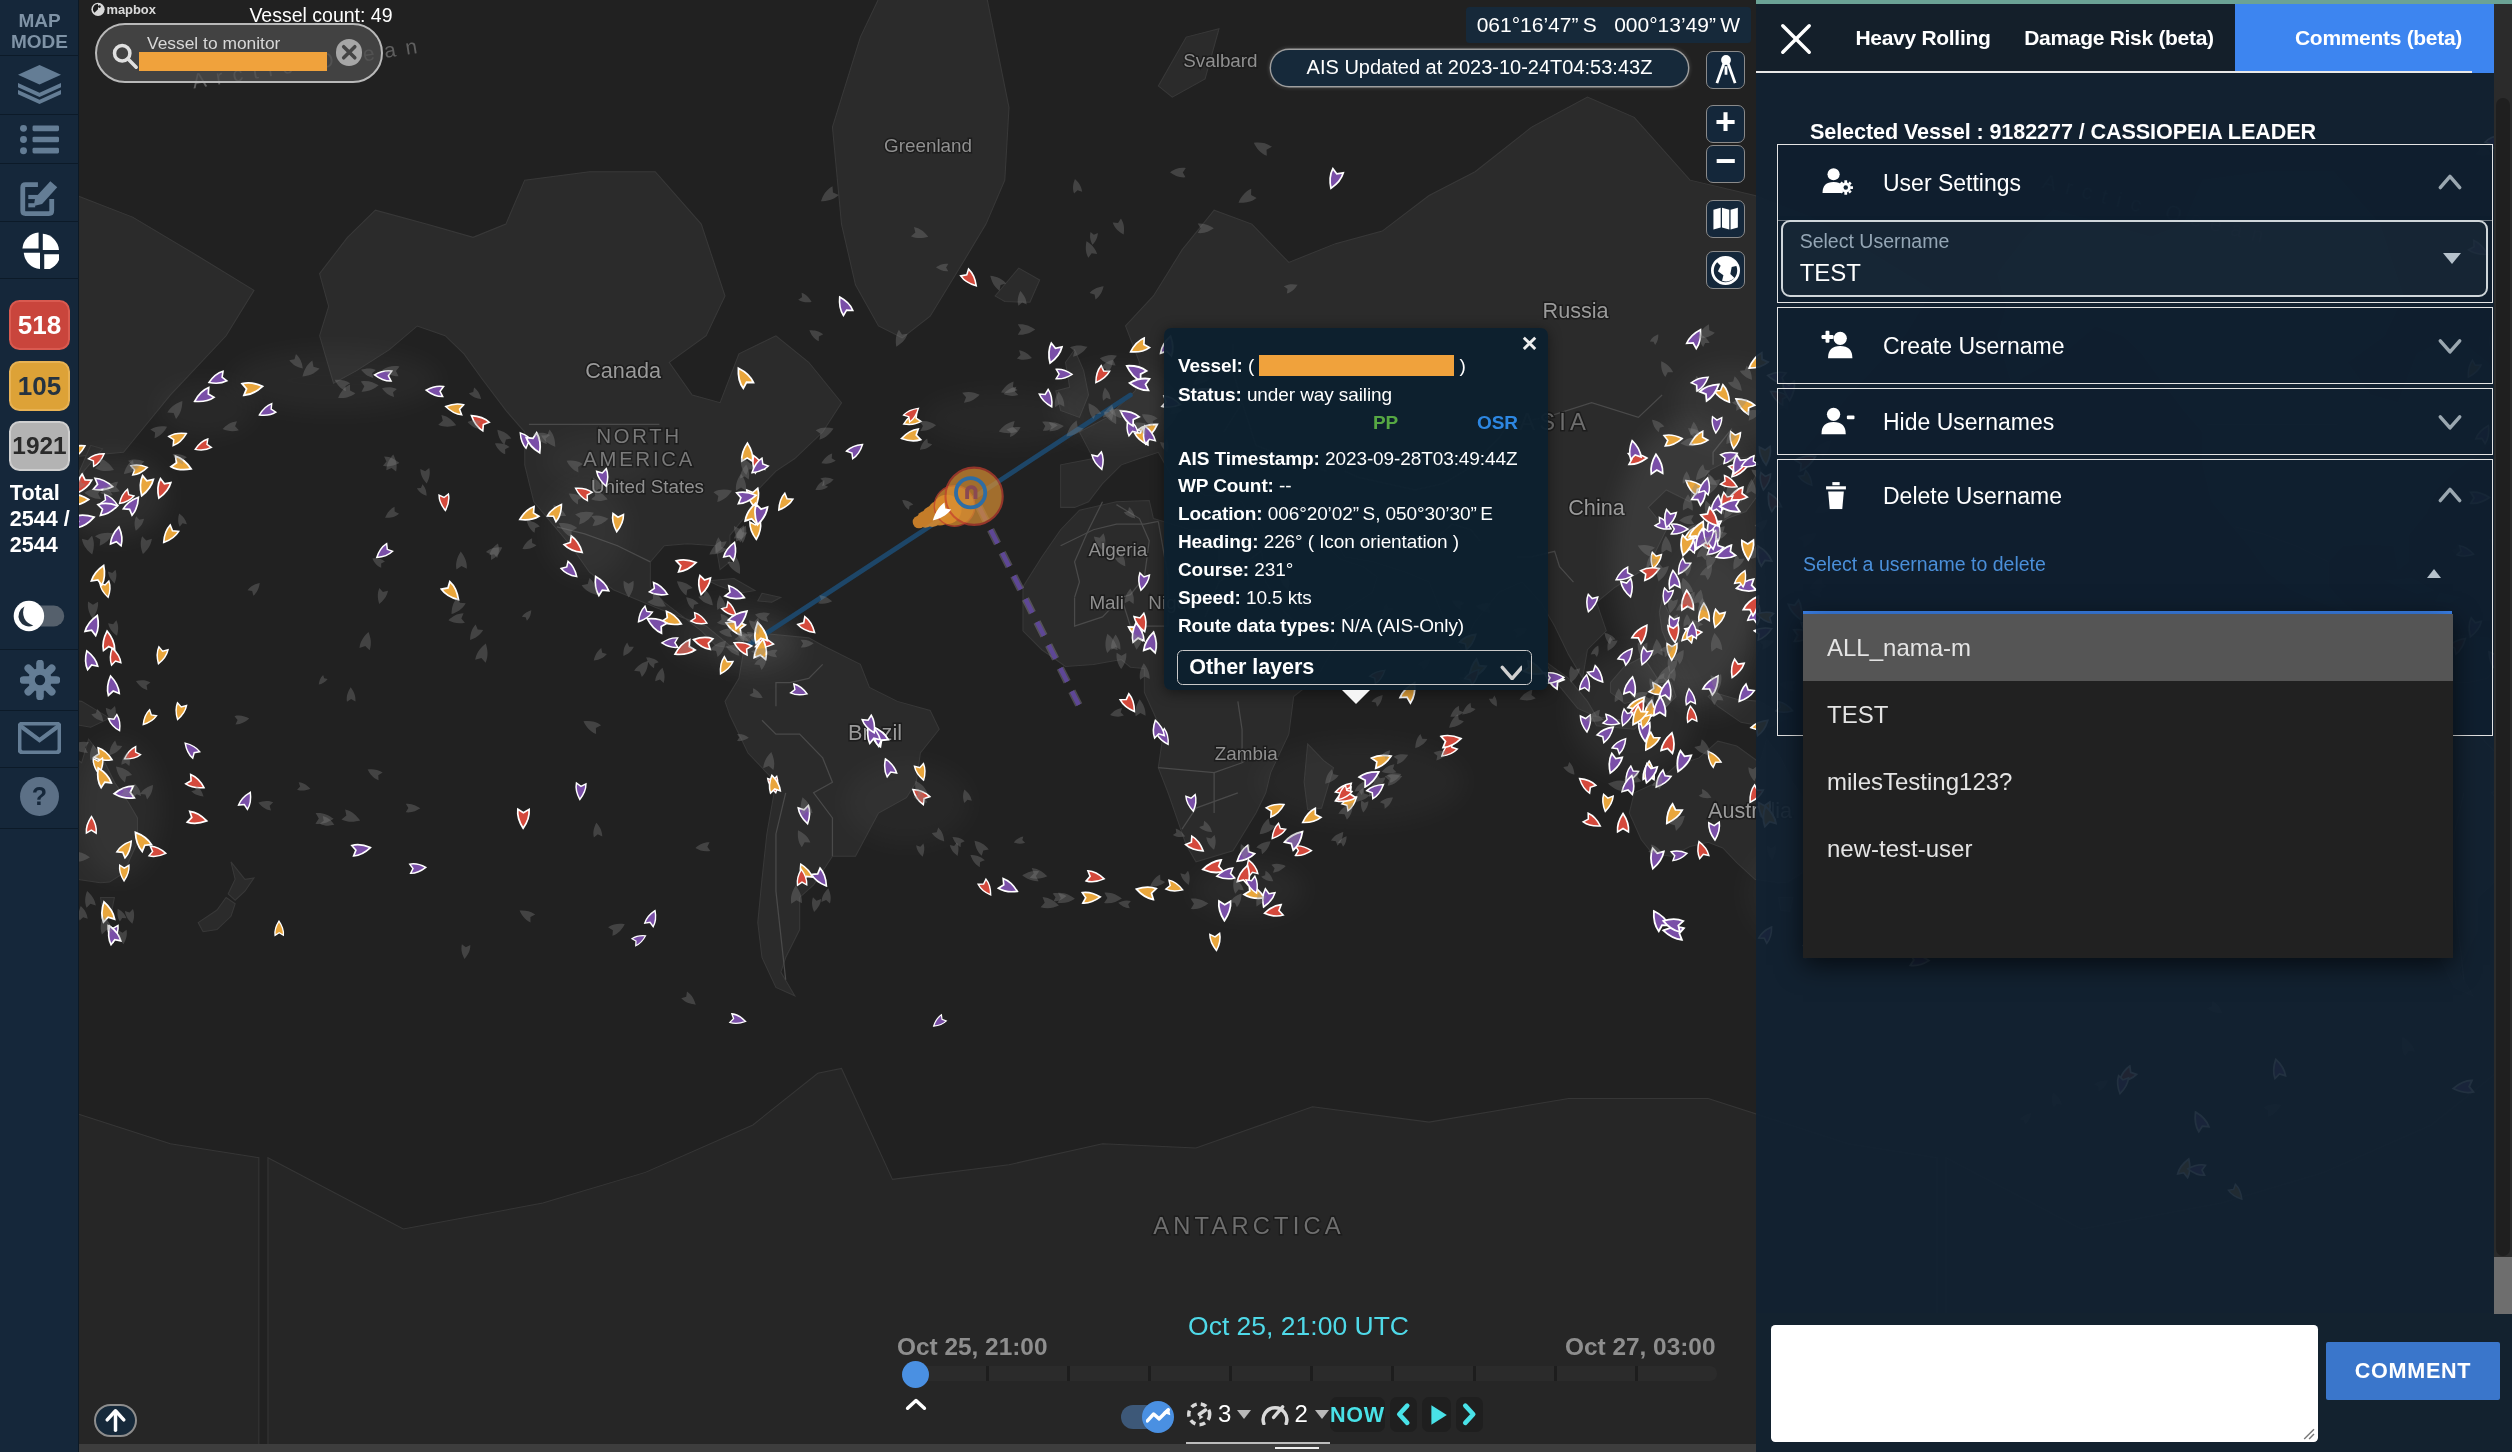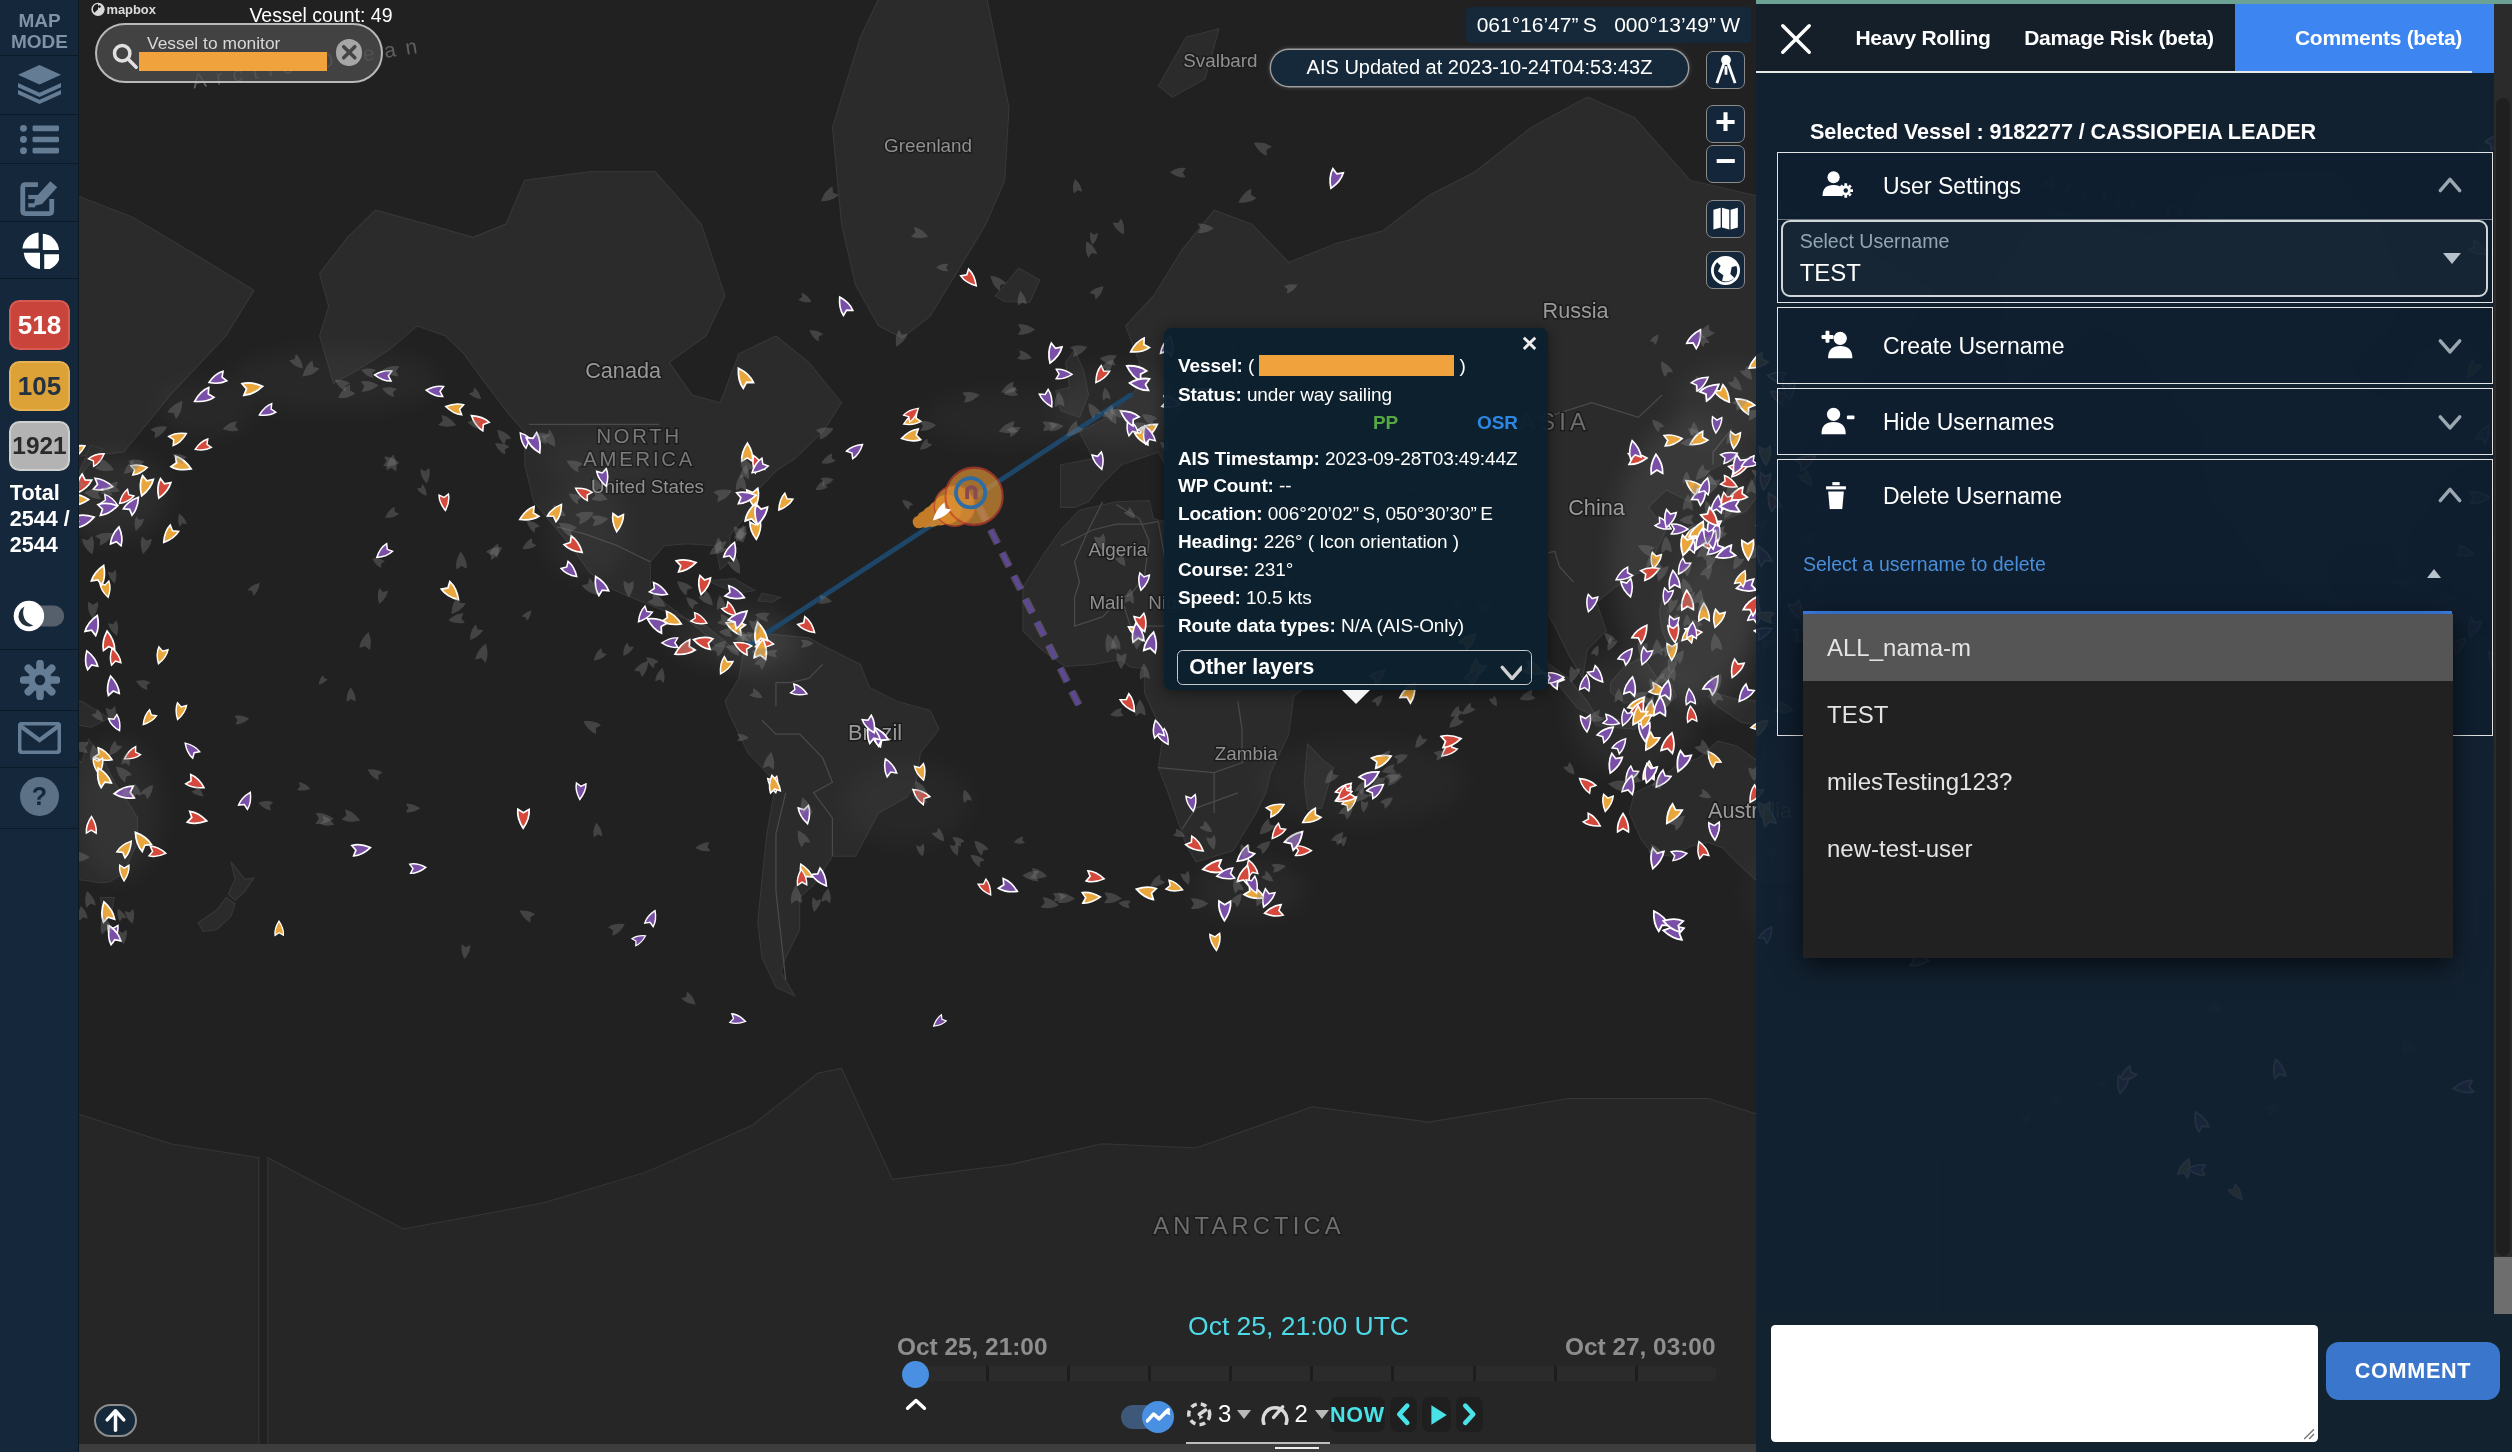--- a/index.html
+++ b/index.html
@@ -93,21 +93,21 @@
 #selbox .car{position:absolute;right:25px;top:31px;width:0;height:0;border:9.8px solid transparent;border-top:11px solid #b6c2cc;border-bottom:0}
 #dlab{position:absolute;left:47px;top:553px;color:#4a8fd9;font-size:19.5px}
 #dcaret{position:absolute;left:2427px;top:569px;width:0;height:0;border:7.7px solid transparent;border-bottom:9.8px solid #b6c2cc;border-top:0;z-index:44}
 #dunder{position:absolute;left:47px;top:611px;width:649px;height:2.8px;background:#3d85f0;z-index:44}
 #dlist{position:absolute;left:47px;top:614px;width:650px;height:344px;background:#212121;z-index:44;
  box-shadow:0 7px 25px rgba(0,0,0,.65);color:#e4e4e4;font-size:24px}
 #dlist .it{height:67px;line-height:67px;padding-left:24px}
 #dlist .sel{background:#555}
 #cbar{position:absolute;top:1313px;width:756px;height:140px;background:#13222f;z-index:42}
 #ctext{position:absolute;left:14.7px;top:12px;width:547px;height:117px;background:#fff;border-radius:4.2px}
-#cbtn{position:absolute;left:570px;top:29px;width:174px;height:58px;background:#3a76cb;border-radius:13px;
+#cbtn{position:absolute;left:570px;top:29px;width:174px;height:58px;background:#3a76cb;border-radius:2px;
  color:#fff;font-weight:bold;font-size:21.6px;text-align:center;line-height:58px;letter-spacing:0.7px}
 #pscroll{left:2494px;top:3.5px;width:18px;height:1310px;background:#2b2b2b;z-index:45}
 #pthumb{position:absolute;left:2.1px;top:94px;width:14px;height:1158px;border-radius:7px;background:#1f1f1f}
 #pthumb2{position:absolute;left:0;top:1253px;width:18px;height:57px;background:#6e6e6e}
 </style></head><body>
 <div id="root">
     <svg id="map" width="2512" height="1453" viewBox="0 0 3600 2082">
       <defs>
         <filter id="blur" x="-60%" y="-60%" width="220%" height="220%">
           <feGaussianBlur stdDeviation="16"></feGaussianBlur>
@@ -1212,21 +1212,21 @@
               <line x1="4" y1="4" x2="42" y2="42"></line>
               <line x1="42" y1="4" x2="4" y2="42"></line>
             </g>
           </svg></div>
         <div class="tab" style="left:73px;width:188px">Heavy Rolling</div>
         <div class="tab" style="left:248px;width:230px;white-space:nowrap">Damage Risk (beta)</div>
         <div class="tab" id="tabsel">Comments (beta)</div>
         <div class="bline"></div>
       </div>
       <div id="phead">Selected Vessel : 9182277 / CASSIOPEIA LEADER</div>
-      <div class="card" style="top:152px;height:68px">
+      <div class="card" style="top:144px;height:77px">
         <div class="cicon"><svg width="42" height="36" viewBox="0 0 60 52" style="">
             <g fill="#fff">
               <circle cx="22" cy="12" r="11"></circle>
               <path d="M2 46 Q2 26 22 26 Q34 26 39 34 L36 46 Z"></path>
               <g transform="translate(44,36)">
                 <circle r="9"></circle>
                 <g stroke="#fff" stroke-width="5">
                   <line x1="0" y1="-13" x2="0" y2="-8"></line>
                   <line x1="0" y1="8" x2="0" y2="13"></line>
                   <line x1="-13" y1="0" x2="-8" y2="0"></line>

